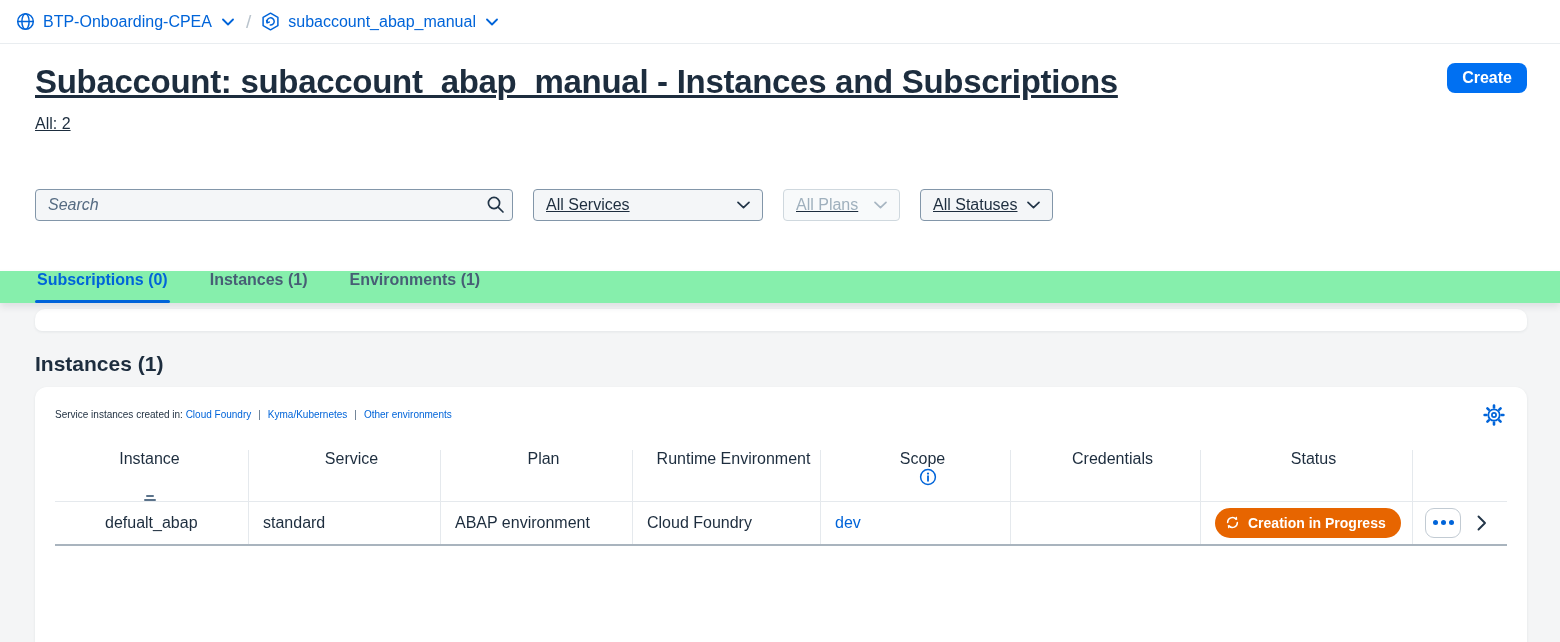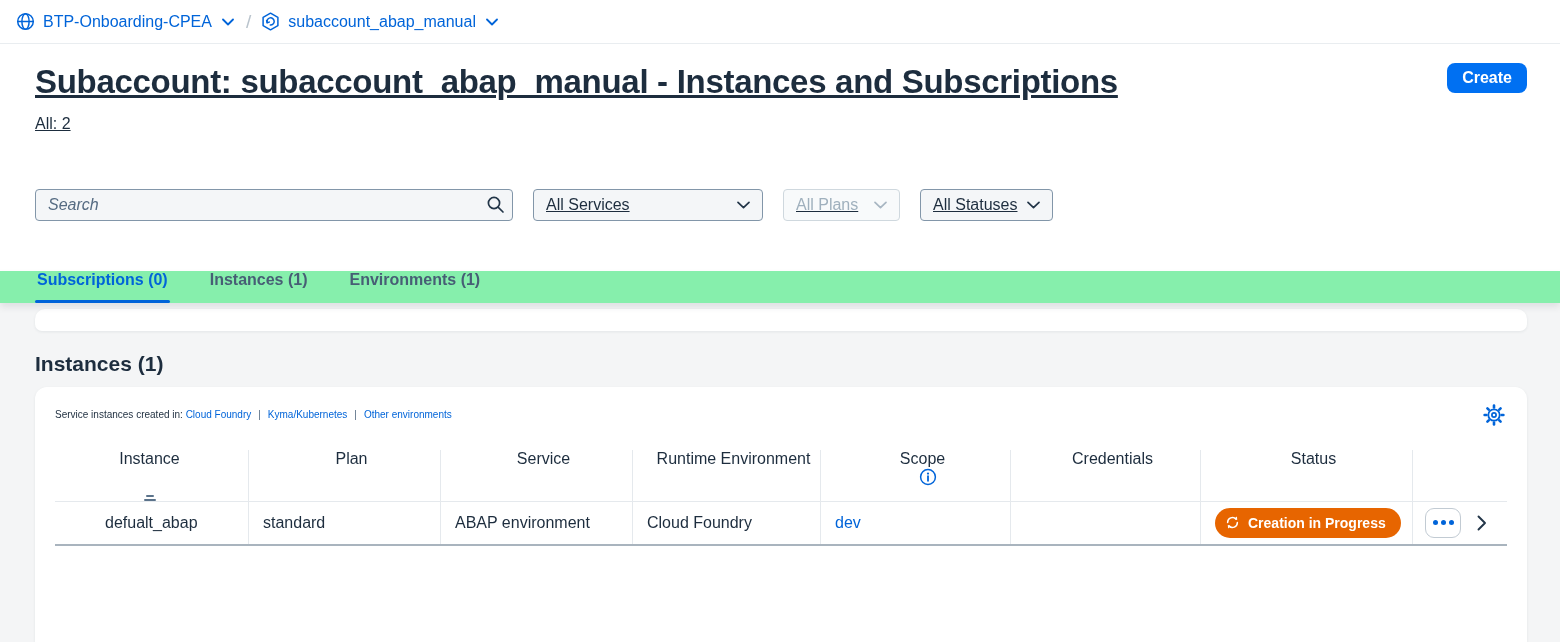--- a/index.html
+++ b/index.html
@@ -203,22 +203,22 @@
 
     <div class="itable">
       <div class="thead">
         <div class="th">
           <span>Instance</span>
           <span class="sort-icon">
               <i></i>
               <i></i>
             </span>
         </div>
+        <div class="th">Service</div>
         <div class="th">Plan</div>
-        <div class="th">Service</div>
         <div class="th">Runtime Environment</div>
         <div class="th scope-h">
           <span>Scope</span>
           <span class="info-wrap">
             <svg width="18" height="18" viewBox="0 0 18 18" fill="none">
               <circle cx="9" cy="9" r="7.4" stroke="#0064d9" stroke-width="1.5"></circle>
               <circle cx="9" cy="5.6" r="1.1" fill="#0064d9"></circle>
               <line x1="9" y1="8.2" x2="9" y2="12.8" stroke="#0064d9" stroke-width="1.8" stroke-linecap="round"></line>
             </svg>
           </span>

